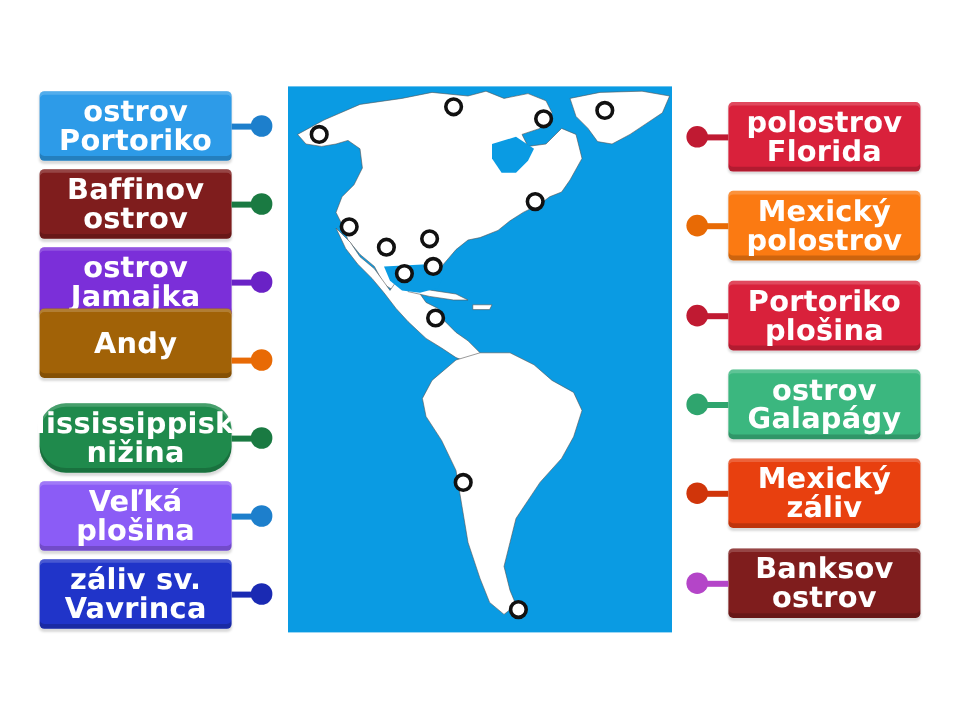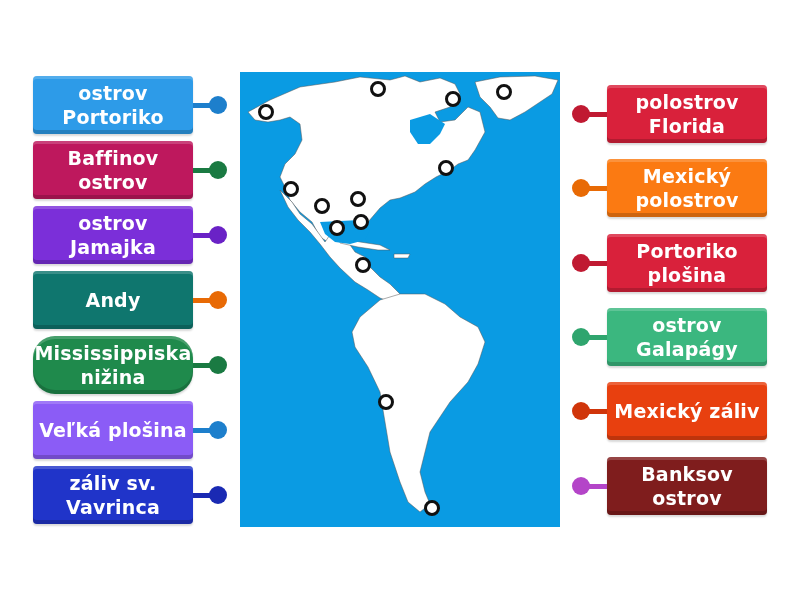--- a/index.html
+++ b/index.html
@@ -13,47 +13,47 @@
       background: #0a9be3; overflow: hidden;
     }
     .map svg { position: absolute; left: 0; top: 0; }
     .pin {
       position: absolute; width: 10px; height: 10px; border-radius: 50%;
       background: #fff; border: 3px solid #111; transform: translate(-50%, -50%);
       cursor: pointer;
     }
     .label {
       position: absolute; width: 160px; height: 58px; border-radius: 4px;
-      color: #fff; font-weight: bold; font-size: 19px; line-height: 24px;
+      color: #fff; font-weight: bold; font-size: 24px; line-height: 24px;
       display: flex; align-items: center; justify-content: center; text-align: center;
       box-sizing: border-box; padding: 0 2px;
       box-shadow: inset 0 -4px 0 rgba(0,0,0,0.18), inset 0 3px 0 rgba(255,255,255,0.18), 0 2px 2px rgba(0,0,0,0.15);
       cursor: grab; white-space: pre-line; letter-spacing: 0.2px;
     }
     .connector { position: absolute; height: 5px; }
     .knob { position: absolute; width: 18px; height: 18px; border-radius: 50%; }
   </style>
 </head>
 <body>
 
 <div class="stage">
   <div id="left-col">
       <div class="label" style="left: 33px; top: 76px; background: rgb(45, 155, 232);">ostrov
 Portoriko</div>
       <div class="connector" style="background: rgb(29, 127, 204); top: 103px; left: 193px; width: 22px;"></div>
       <div class="knob" style="background: rgb(29, 127, 204); top: 96px; left: 209px;"></div>
-      <div class="label" style="left: 33px; top: 141px; background: #be185d;">Baffinov
+      <div class="label" style="left: 33px; top: 141px; background: #7f1d1d;">Baffinov
 ostrov</div>
       <div class="connector" style="background: rgb(26, 122, 66); top: 168px; left: 193px; width: 22px;"></div>
       <div class="knob" style="background: rgb(26, 122, 66); top: 161px; left: 209px;"></div>
       <div class="label" style="left: 33px; top: 206px; background: rgb(123, 47, 217);">ostrov
 Jamajka</div>
       <div class="connector" style="background: rgb(106, 34, 198); top: 233px; left: 193px; width: 22px;"></div>
       <div class="knob" style="background: rgb(106, 34, 198); top: 226px; left: 209px;"></div>
-      <div class="label" style="left: 33px; top: 271px; background: #0f766e;">Andy</div>
+      <div class="label" style="left: 33px; top: 257px; background: #a16207;">Andy</div>
       <div class="connector" style="background: rgb(232, 106, 5); top: 298px; left: 193px; width: 22px;"></div>
       <div class="knob" style="background: rgb(232, 106, 5); top: 291px; left: 209px;"></div>
       <div class="label" style="left: 33px; top: 336px; background: rgb(31, 138, 76); border-radius: 22px;">Mississippiska
 nižina</div>
       <div class="connector" style="background: rgb(26, 122, 66); top: 363px; left: 193px; width: 22px;"></div>
       <div class="knob" style="background: rgb(26, 122, 66); top: 356px; left: 209px;"></div>
       <div class="label" style="left: 33px; top: 401px; background: #8b5cf6;">Veľká plošina</div>
       <div class="connector" style="background: rgb(29, 127, 204); top: 428px; left: 193px; width: 22px;"></div>
       <div class="knob" style="background: rgb(29, 127, 204); top: 421px; left: 209px;"></div>
       <div class="label" style="left: 33px; top: 466px; background: rgb(32, 52, 201);">záliv sv.

